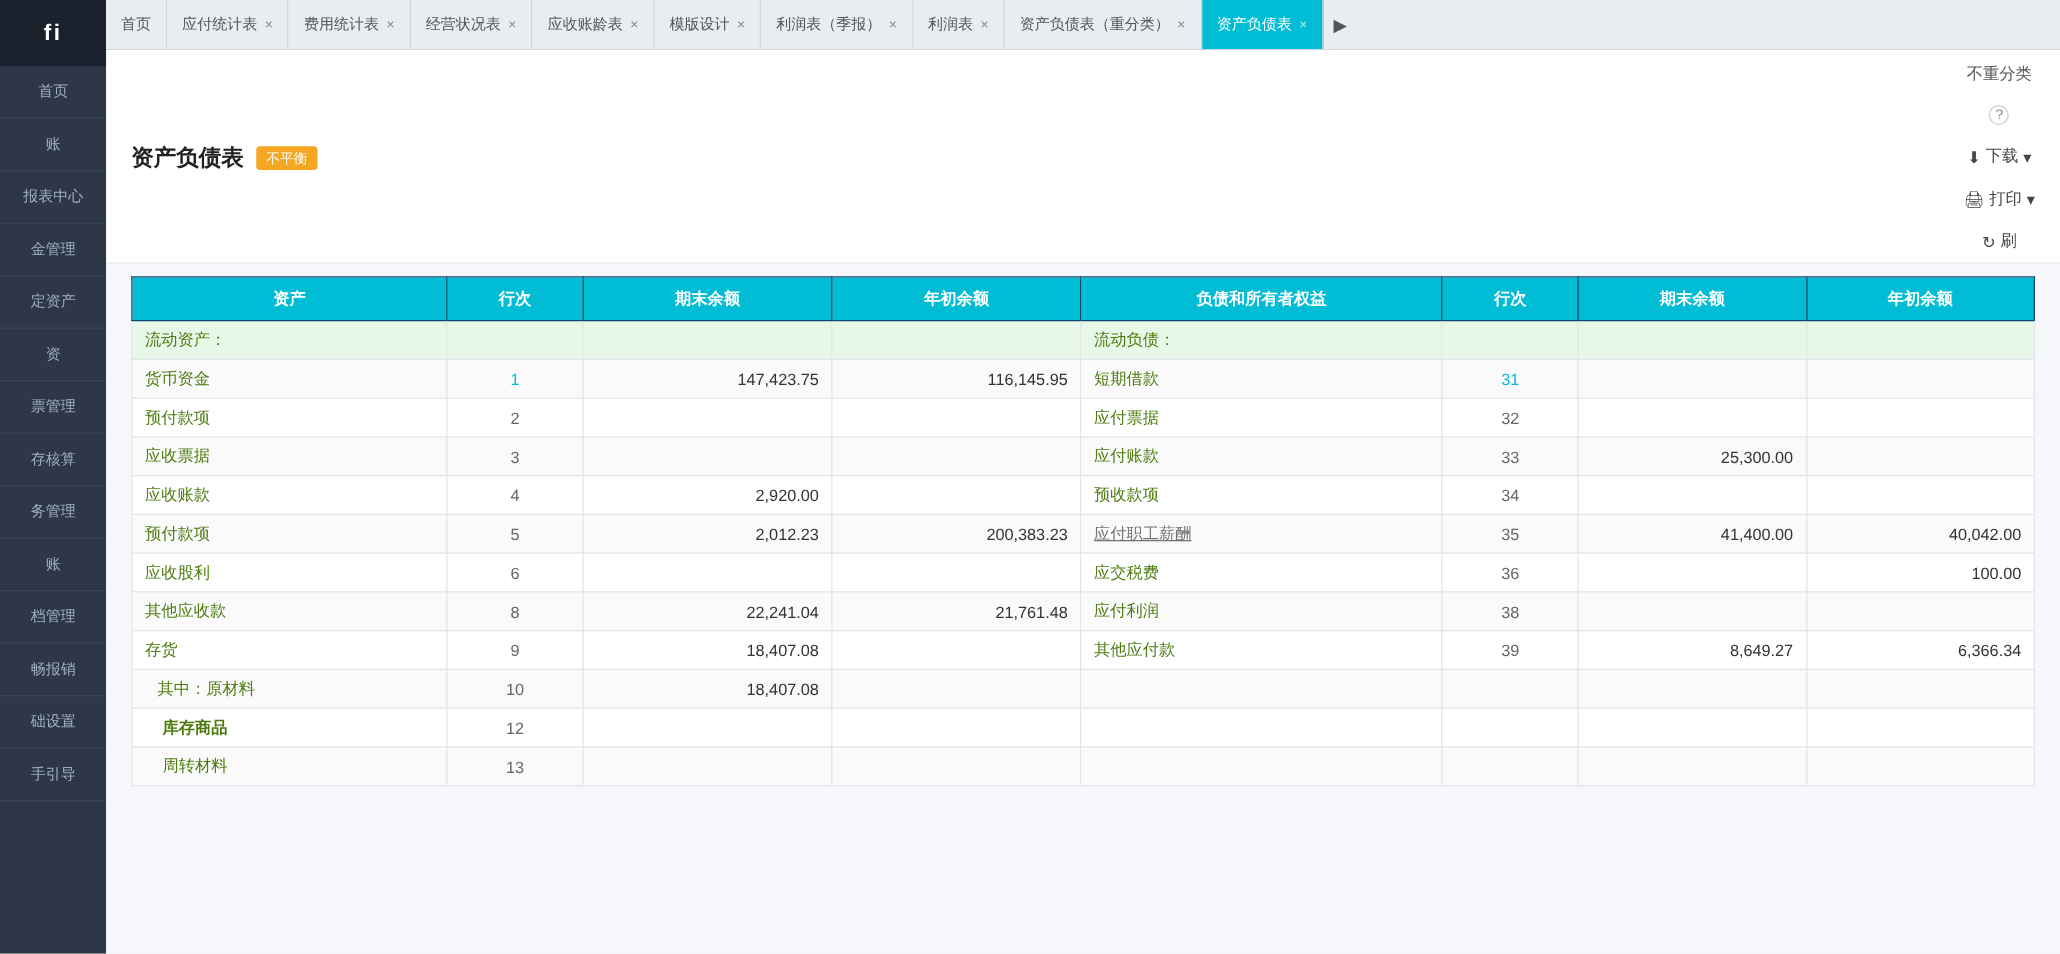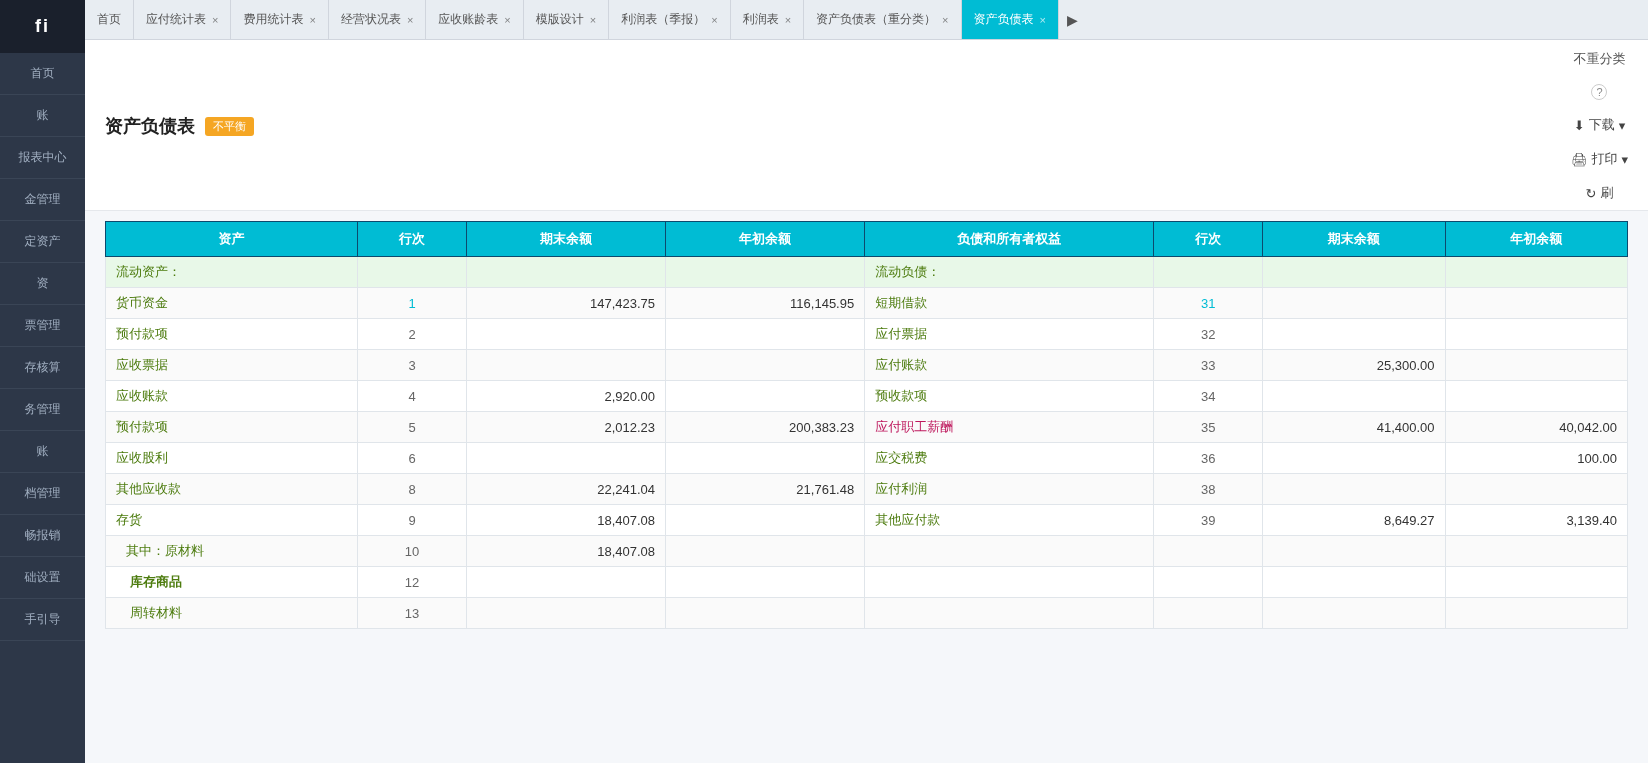--- a/index.html
+++ b/index.html
@@ -341,21 +341,21 @@
           <td class="num-col">34</td>
           <td class="amount-col"></td>
           <td class="amount-col"></td>
         </tr>
 
         <tr>
           <td class="label-col">预付款项</td>
           <td class="num-col">5</td>
           <td class="amount-col">2,012.23</td>
           <td class="amount-col">200,383.23</td>
-          <td class="label-col" style="color:#be185d;cursor:pointer;">应付职工薪酬</td>
+          <td class="label-col" style="color:#737373;text-decoration:underline;cursor:pointer;">应付职工薪酬</td>
           <td class="num-col">35</td>
           <td class="amount-col">41,400.00</td>
           <td class="amount-col">40,042.00</td>
         </tr>
 
         <tr>
           <td class="label-col">应收股利</td>
           <td class="num-col">6</td>
           <td class="amount-col"></td>
           <td class="amount-col"></td>
@@ -378,21 +378,21 @@
         </tr>
 
         <tr>
           <td class="label-col">存货</td>
           <td class="num-col">9</td>
           <td class="amount-col">18,407.08</td>
           <td class="amount-col"></td>
           <td class="label-col">其他应付款</td>
           <td class="num-col">39</td>
           <td class="amount-col">8,649.27</td>
-          <td class="amount-col">3,139.40</td>
+          <td class="amount-col">6,366.34</td>
         </tr>
 
         <tr class="row-sub">
           <td class="label-col" style="padding-left:20px;">其中：原材料</td>
           <td class="num-col">10</td>
           <td class="amount-col">18,407.08</td>
           <td class="amount-col"></td>
           <td class="label-col"></td>
           <td class="num-col"></td>
           <td class="amount-col"></td>

